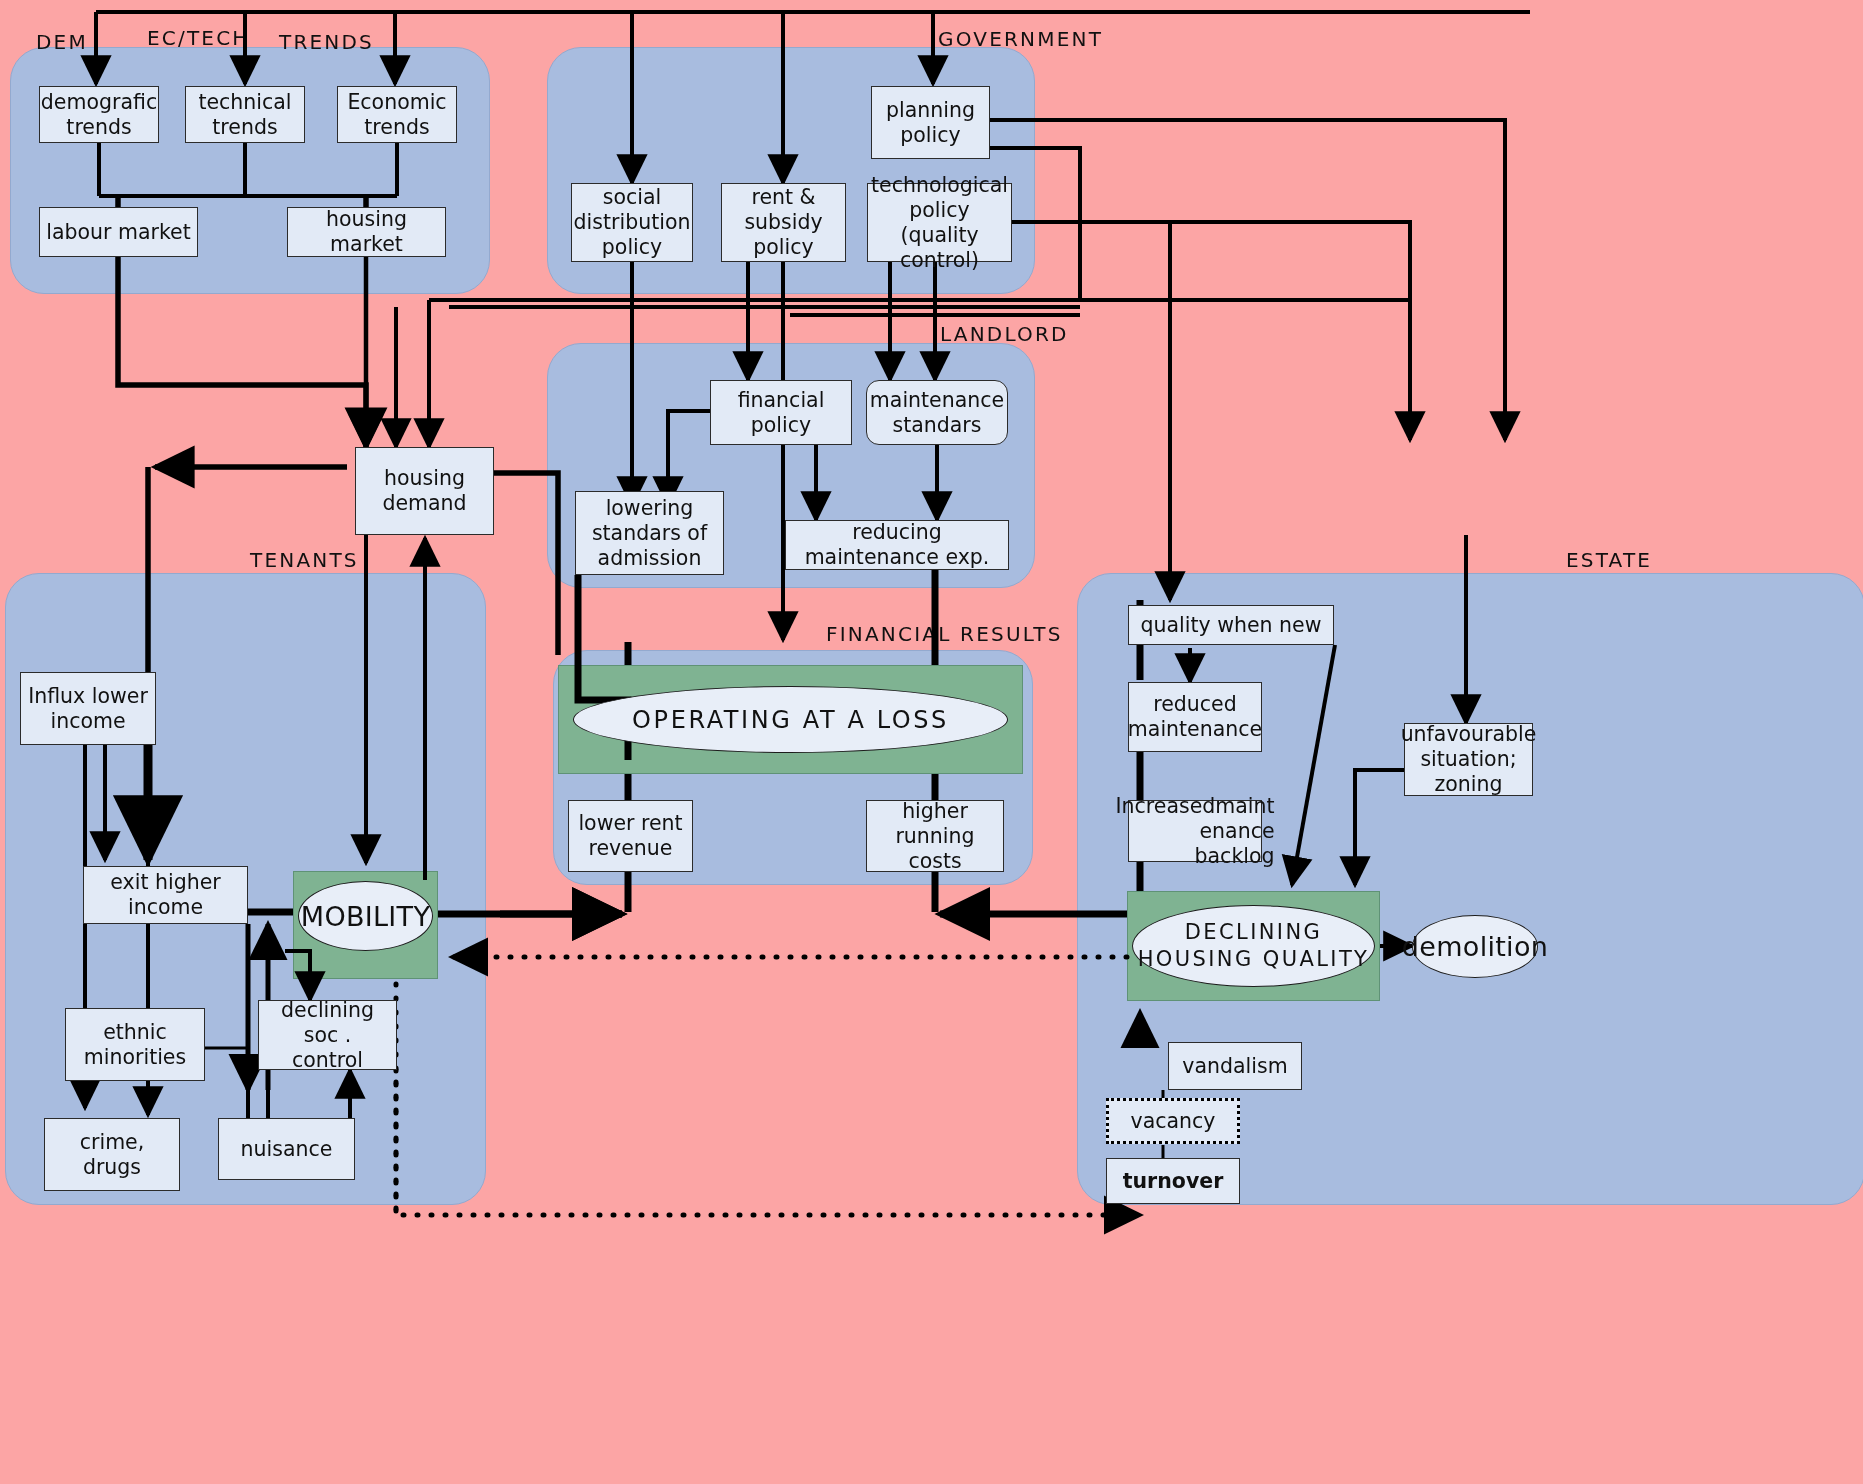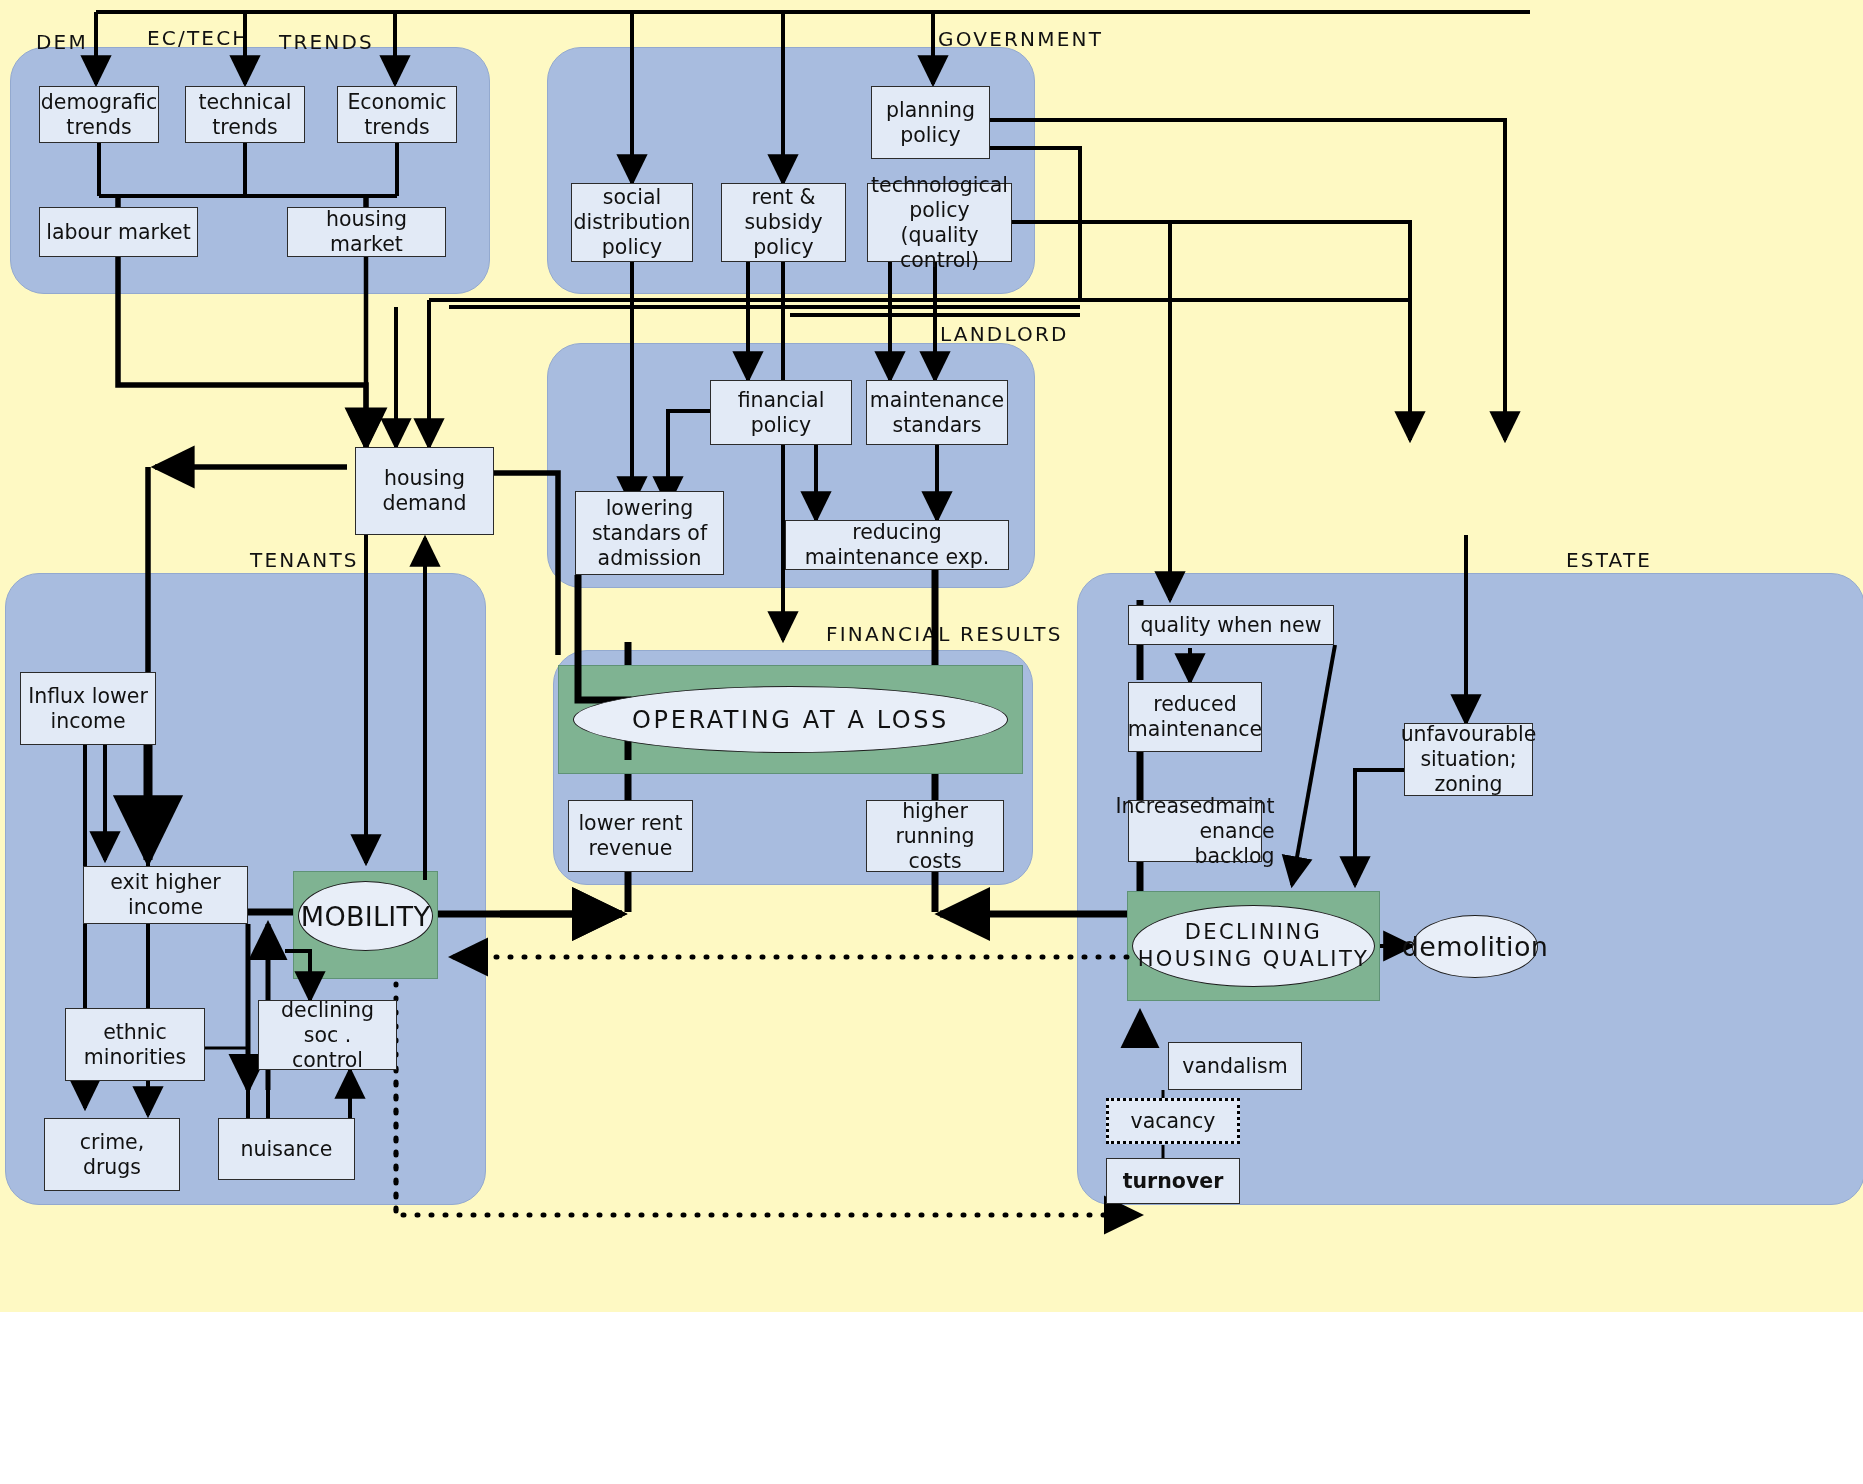--- a/index.html
+++ b/index.html
@@ -1,17 +1,17 @@
 <!DOCTYPE html>
 <html><head>
 <meta charset="utf-8">
 <style>
   html,body{margin:0;padding:0;background:#ffffff;}
   body{font-family:"DejaVu Sans","Liberation Sans",sans-serif;}
-  #stage{position:relative;width:1863px;height:1312px;background:#fef9c3;overflow:hidden;}
+  #stage{position:relative;width:1863px;height:1484px;background:#fca5a5;overflow:hidden;}
   svg.edges{position:absolute;left:0;top:0;width:1863px;height:1484px;pointer-events:none;}
 
   .group{position:absolute;background:#a8bcdf;border-radius:34px;border:1px solid #93a9cf;}
   .grouplabel{position:absolute;font-size:20px;letter-spacing:2.2px;color:#111;white-space:nowrap;}
 
   .node{position:absolute;background:#e2eaf6;border:1.6px solid #2b2b2b;display:flex;align-items:center;
         justify-content:center;text-align:center;font-size:20.5px;color:#111;line-height:1.22;padding:2px 6px;
         box-sizing:border-box;}
   .node.dotted{border:3px dotted #000;}
 
@@ -177,21 +177,21 @@
   <div class="node" style="left:287px;top:207px;width:159px;height:50px;">housing market</div>
 
   <div class="node" style="left:871px;top:86px;width:119px;height:73px;text-align:center;">planning policy</div>
   <div class="node" style="left:571px;top:183px;width:122px;height:79px;">social distribution policy</div>
   <div class="node" style="left:721px;top:183px;width:125px;height:79px;">rent &amp; subsidy policy</div>
   <div class="node" style="left:867px;top:183px;width:145px;height:79px;">technological policy (quality control)</div>
 
   <div class="node" style="left:355px;top:447px;width:139px;height:88px;">housing demand</div>
 
   <div class="node" style="left:710px;top:380px;width:142px;height:65px;">financial policy</div>
-  <div class="node" style="left:866px;top:380px;width:142px;height:65px;">maintenance standars</div>
+  <div class="node" style="left:866px;top:380px;width:142px;height:65px;border-radius:13px;">maintenance standars</div>
   <div class="node" style="left:575px;top:491px;width:149px;height:84px;">lowering standars of admission</div>
   <div class="node" style="left:785px;top:520px;width:224px;height:50px;">reducing maintenance exp.</div>
 
 
   <div class="ell big" style="left:573px;top:686px;width:435px;height:67px;">OPERATING AT A LOSS</div>
   <div class="node" style="left:568px;top:800px;width:125px;height:72px;">lower rent revenue</div>
   <div class="node" style="left:866px;top:800px;width:138px;height:72px;">higher running costs</div>
 
   <div class="node" style="left:20px;top:672px;width:136px;height:73px;">Influx lower income</div>
   <div class="node" style="left:83px;top:866px;width:165px;height:58px;">exit higher income</div>

